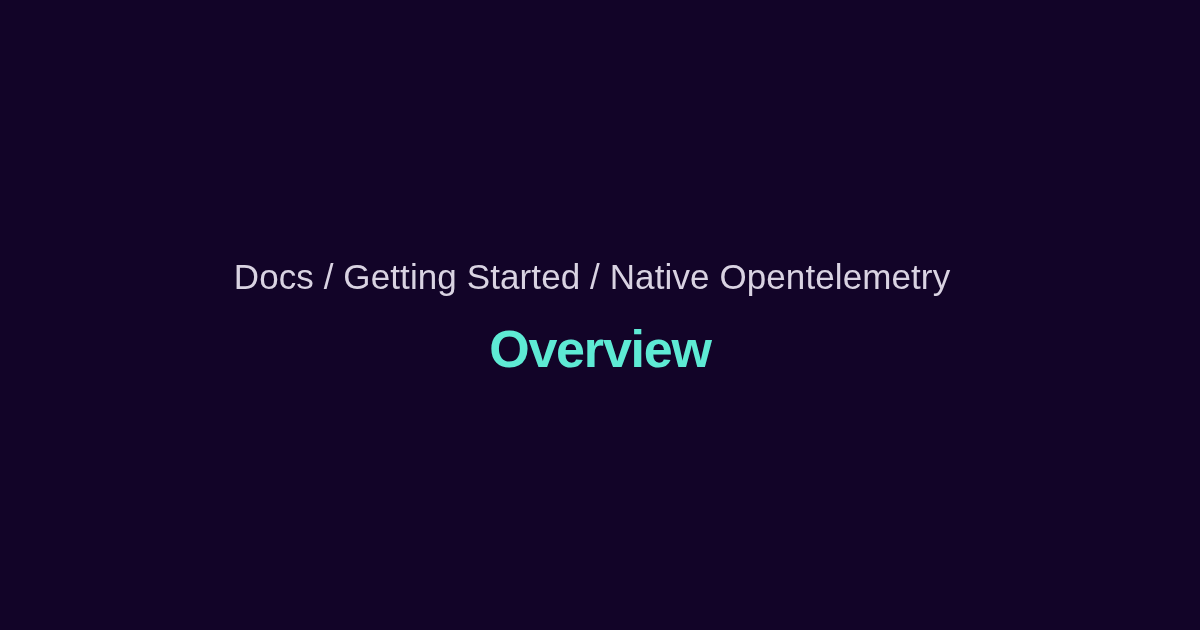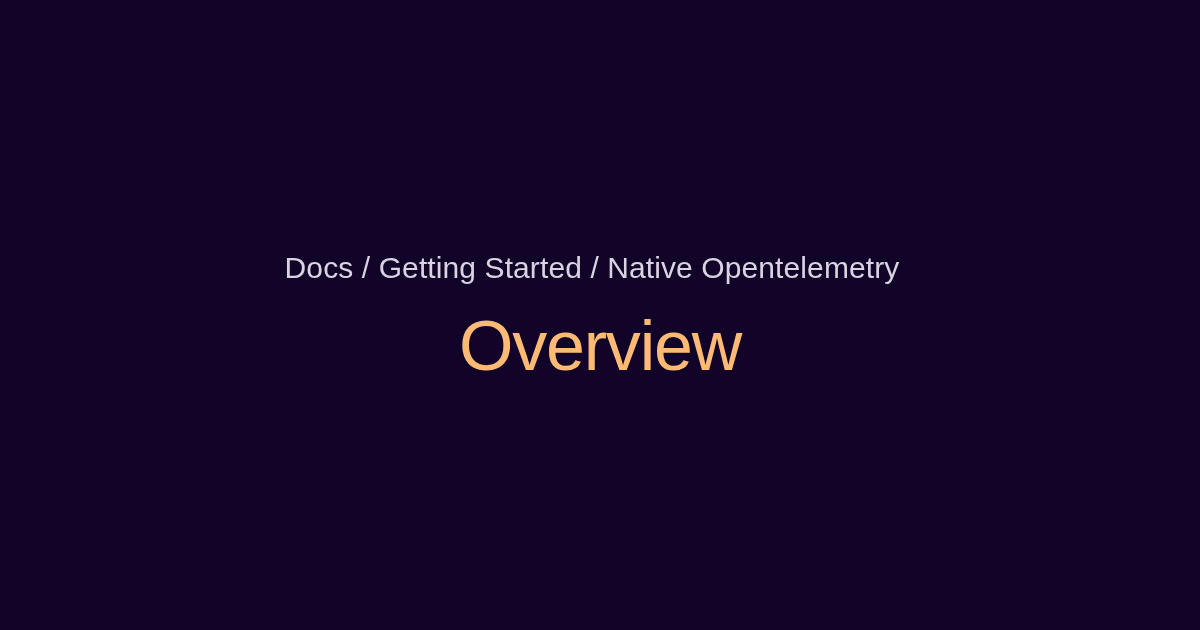--- a/index.html
+++ b/index.html
@@ -32,37 +32,37 @@
     display: flex;
     flex-direction: column;
     align-items: center;
     justify-content: center;
     width: 1040px;
   }
 
   .breadcrumb {
     display: block;
     font-family: "Liberation Sans", sans-serif;
-    font-size: 30px;
+    font-size: 35px;
     font-weight: 300;
     line-height: 1.25;
     letter-spacing: 0.1px;
     color: #d9d3e2;
     white-space: nowrap;
     margin: 0 16px 24px 0;
   }
 
   .page-title {
     display: block;
     font-family: "Liberation Sans", sans-serif;
-    font-size: 70px;
-    font-weight: 400;
+    font-size: 52px;
+    font-weight: 700;
     line-height: 1.0;
     letter-spacing: -1.2px;
-    color: #fdba74;
+    color: #5eead4;
     white-space: nowrap;
     margin: 0;
   }
 </style>
 </head>
 <body>
 
 <div class="og-card">
 
   <div class="content-block">

